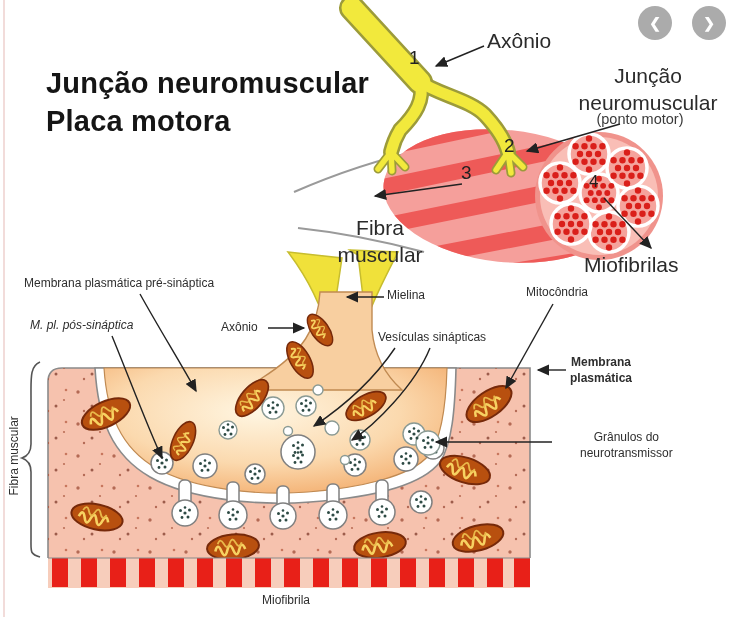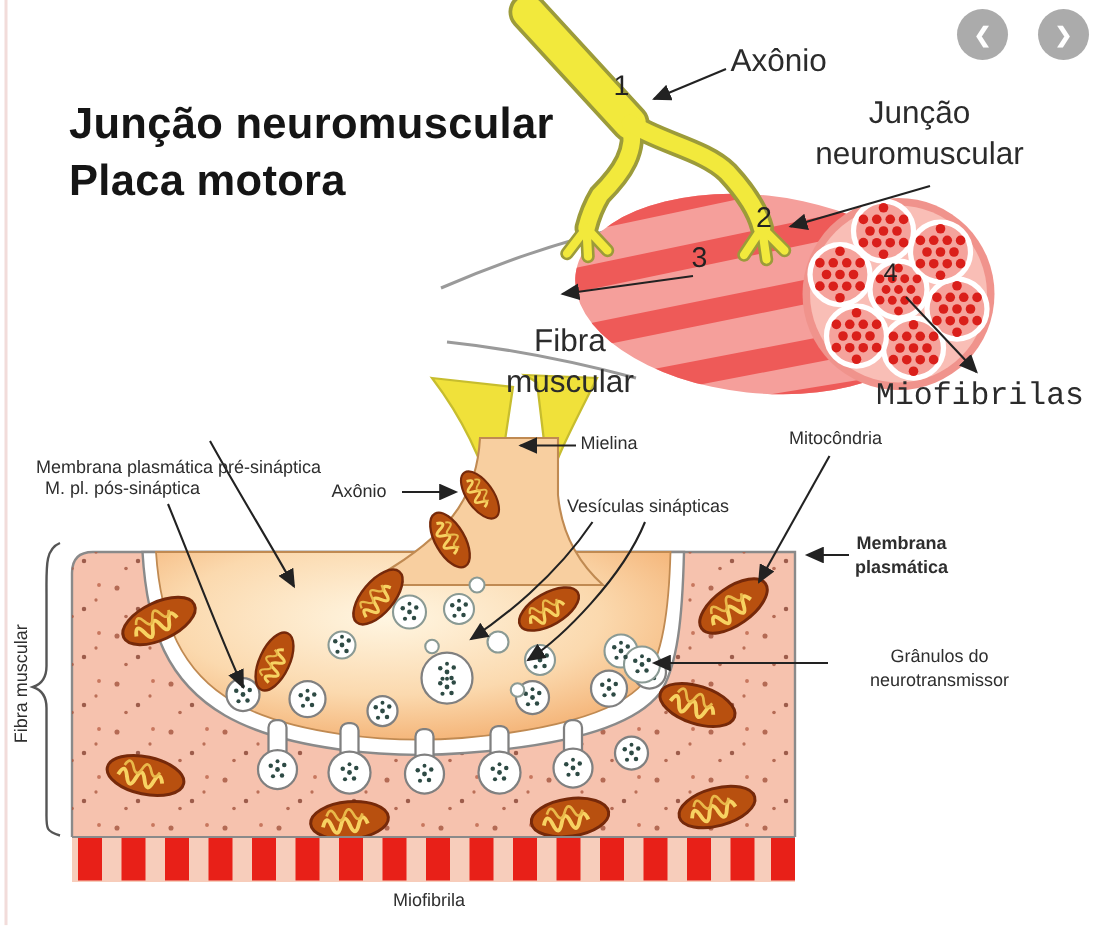--- a/index.html
+++ b/index.html
@@ -28,30 +28,30 @@
   }
   
   .lbl{
     position:absolute;color:var(--label-dark,#2e2e2e);
     font-size:12px;line-height:1.3;white-space:pre-line;text-align:center;
   }
   .lbl-lg{font-size:21px;color:#2b2b2b;}
   .num{position:absolute;font-size:19px;color:#222;}
   .ctr{text-align:center;}
   #lbl-axonio-top{left:487px;top:27px;}
-  #lbl-juncao{left:531px;top:62px;width:164px;}
+  #lbl-juncao{left:566px;top:62px;width:164px;}
   #lbl-ponto-motor{left:558px;top:110px;width:164px;font-size:14.5px;text-align:center;color:#3a3a3a;}
   #lbl-fibra-top{left:328px;top:170px;width:104px;margin-top:44px;}
-  #lbl-miofibrilas{left:584px;top:251px;font-family:Liberation Mono, monospace;}
+  #lbl-miofibrilas{left:584px;top:251px;}
   #num-1{left:409px;top:47px;}
   #num-2{left:504px;top:135px;}
   #num-3{left:461px;top:162px;}
   #num-4{left:589px;top:172px;font-size:17px;}
-  #lbl-membrana-pre{left:24px;top:276px;margin-top:28px;}
-  #lbl-mpl-pos{left:30px;top:318px;}
+  #lbl-membrana-pre{left:24px;top:276px;}
+  #lbl-mpl-pos{left:30px;top:318px;font-style:italic;}
   #lbl-axonio-bottom{left:221px;top:320px;}
   #lbl-mielina{left:387px;top:288px;}
   #lbl-vesiculas{left:358px;top:330px;margin-left:20px;}
   #lbl-mitocondria{left:526px;top:285px;}
   #lbl-membrana{left:570px;top:355px;font-weight:bold;}
   #lbl-granulos{left:580px;top:430px;}
   #lbl-fibra-vert{
     left:-40px;top:448px;width:110px;text-align:center;
     transform:rotate(-90deg);
   }
@@ -317,20 +317,21 @@
   <button class="nav-btn" id="nav-next">
     <span>❯</span>
   </button>
 
   <div id="slide-title">Junção neuromuscular
 Placa motora</div>
 
   <div class="lbl lbl-lg" id="lbl-axonio-top">Axônio</div>
   <div class="lbl lbl-lg ctr" id="lbl-juncao">Junção
 neuromuscular</div>
+  <div class="lbl" id="lbl-ponto-motor">(ponto motor)</div>
   <div class="lbl lbl-lg ctr" id="lbl-fibra-top">Fibra
 muscular</div>
   <div class="lbl lbl-lg" id="lbl-miofibrilas">Miofibrilas</div>
   <div class="num" id="num-1">1</div>
   <div class="num" id="num-2">2</div>
   <div class="num" id="num-3">3</div>
   <div class="num" id="num-4">4</div>
 
   <div class="lbl" id="lbl-membrana-pre">Membrana plasmática pré-sináptica</div>
   <div class="lbl" id="lbl-mpl-pos">M. pl. pós-sináptica</div>

